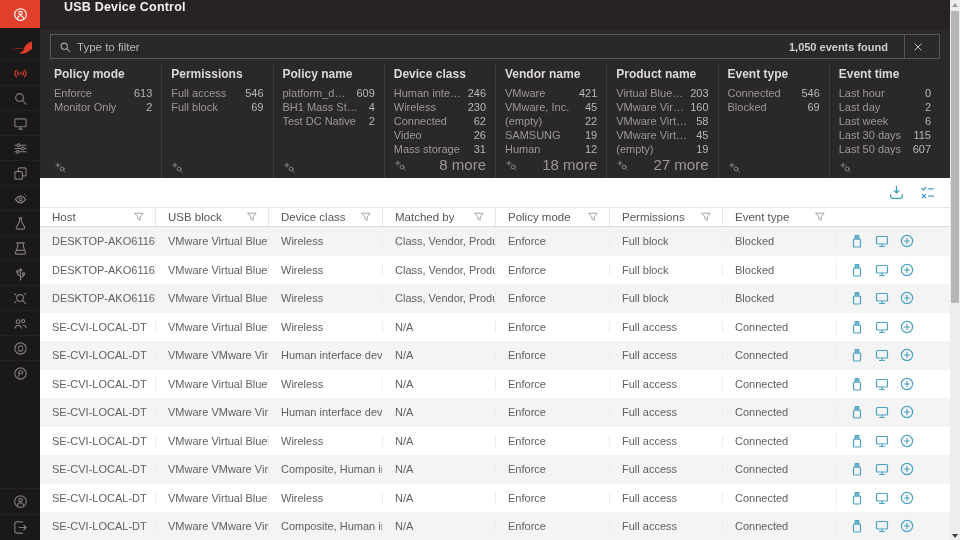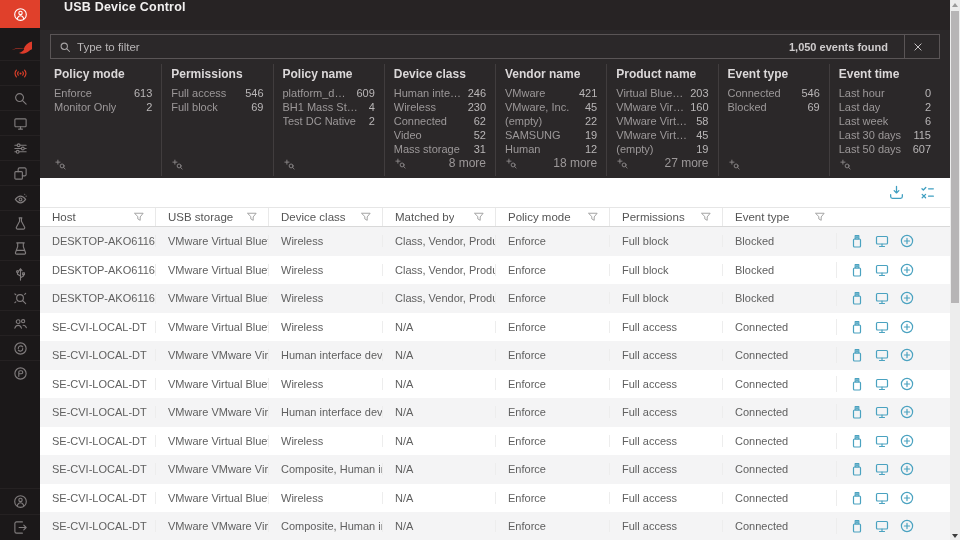--- a/index.html
+++ b/index.html
@@ -35,21 +35,21 @@
   .facets { display:grid; grid-template-columns:repeat(8,1fr); margin:5px 10px 0 10px; height:112px; }
   .facet { display:flex; flex-direction:column; padding:3px 9px 6px 9px; border-left:1px solid #413d3e; min-width:0; }
   .facet:first-child { border-left:none; padding-left:4px; }
   .facet-title { font-size:12px; font-weight:bold; color:#dbd8d9; margin-bottom:5px; }
   .facet-item { display:flex; justify-content:space-between; gap:6px; font-size:11px; line-height:14px; color:#9c9899; cursor:pointer; }
   .facet-item .flabel { white-space:nowrap; overflow:hidden; text-overflow:ellipsis; }
   .facet-item .fcount { color:#b9b6b7; flex:0 0 auto; }
   .facet-footer { margin-top:auto; display:flex; justify-content:space-between; align-items:center; color:#8f8b8c; }
   .facet-footer .addq { display:flex; align-items:center; cursor:pointer; }
   .facet-footer svg { width:12px; height:12px; }
-  .facet-more { font-size:12px; color:#9c9899; cursor:pointer; }
+  .facet-more { font-size:15px; color:#9c9899; cursor:pointer; }
   .panel-arrow { position:absolute; left:15px; top:148px; width:0; height:0; border-left:7px solid transparent; border-right:7px solid transparent; border-top:7px solid #2b2829; cursor:pointer; }
 
   
   .table-area { position:absolute; left:40px; top:178px; right:10px; bottom:0; background:#fff; }
   .toolbar { height:29px; display:flex; align-items:center; justify-content:flex-end; gap:14px; padding-right:14px; color:#3f9fc1; }
   .toolbar .tbtn { width:17px; height:17px; cursor:pointer; }
   .toolbar svg { width:17px; height:17px; }
   .grid-cols { display:grid; grid-template-columns:115px 113px 114px 113px 114px 113px 114px 1fr; }
   .thead { height:20px; border-top:1px solid #e6e6e6; border-bottom:1px solid #d9d9d9; }
   .th { display:flex; align-items:center; justify-content:space-between; padding:0 10px 0 12px; font-size:11.5px; color:#555; border-left:1px solid #e9e9e9; min-width:0; }
@@ -283,21 +283,21 @@
           <div class="facet-item">
             <span class="flabel">Wireless</span>
             <span class="fcount">230</span>
           </div>
           <div class="facet-item">
             <span class="flabel">Connected</span>
             <span class="fcount">62</span>
           </div>
           <div class="facet-item">
             <span class="flabel">Video</span>
-            <span class="fcount">52</span>
+            <span class="fcount">26</span>
           </div>
           <div class="facet-item">
             <span class="flabel">Mass storage</span>
             <span class="fcount">31</span>
           </div>
           <div class="facet-footer">
             <span class="addq">
               <svg viewBox="0 0 16 16" fill="none" stroke="currentColor" stroke-width="1.2" stroke-linecap="round" stroke-linejoin="round">
                 <path d="M2.5 5.5h5.5M5.2 2.8v5.4"></path>
                 <circle cx="10.8" cy="10.6" r="2.6"></circle>
@@ -439,21 +439,21 @@
           </svg></span>
       </div>
     <div class="thead grid-cols" id="thead">
         <div class="th">
           <span class="thlabel">Host</span>
           <svg viewBox="0 0 16 16" fill="none" stroke="currentColor" stroke-width="1.2" stroke-linecap="round" stroke-linejoin="round" class="funnel">
             <path d="M2.5 3h11L9.6 7.9V12.4L6.4 10.5V7.9z"></path>
           </svg>
         </div>
         <div class="th">
-          <span class="thlabel">USB storage</span>
+          <span class="thlabel">USB block</span>
           <svg viewBox="0 0 16 16" fill="none" stroke="currentColor" stroke-width="1.2" stroke-linecap="round" stroke-linejoin="round" class="funnel">
             <path d="M2.5 3h11L9.6 7.9V12.4L6.4 10.5V7.9z"></path>
           </svg>
         </div>
         <div class="th">
           <span class="thlabel">Device class</span>
           <svg viewBox="0 0 16 16" fill="none" stroke="currentColor" stroke-width="1.2" stroke-linecap="round" stroke-linejoin="round" class="funnel">
             <path d="M2.5 3h11L9.6 7.9V12.4L6.4 10.5V7.9z"></path>
           </svg>
         </div>

